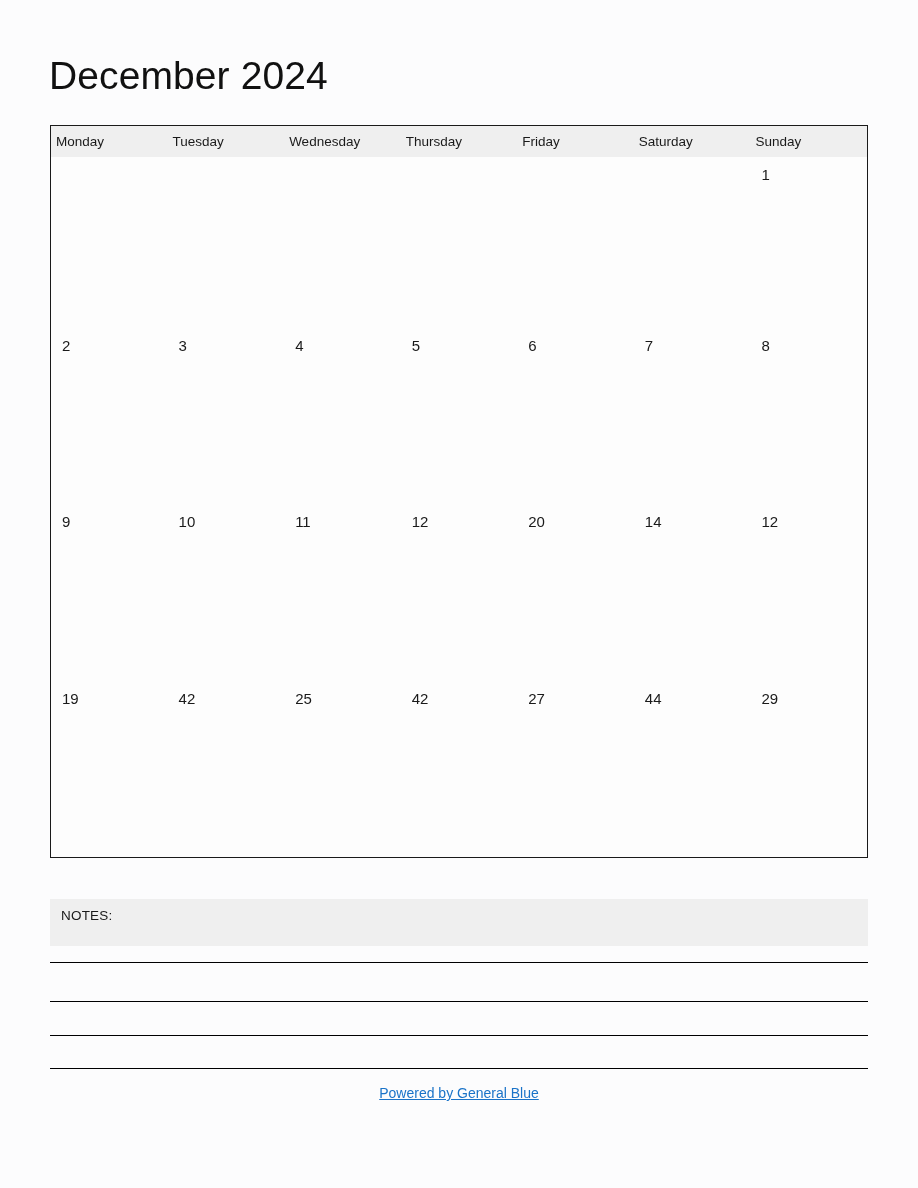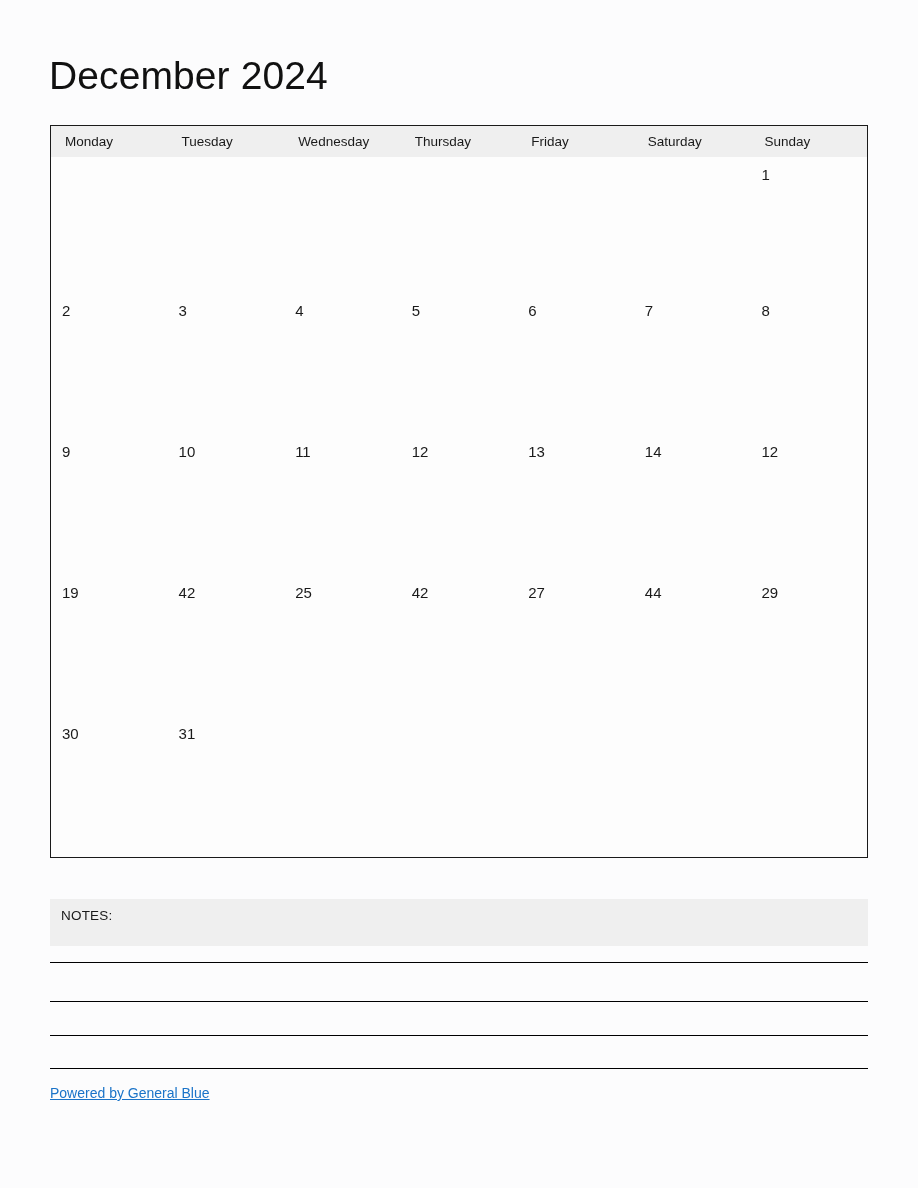--- a/index.html
+++ b/index.html
@@ -53,21 +53,21 @@
   .cal-grid {
     width: 100%;
     height: 100%;
     border-collapse: collapse;
     table-layout: fixed;
   }
 
   .cal-grid th {
     background: #efefef;
     height: 31px;
-    padding: 0 0 0 14px;
+    padding: 0 0 0 5px;
     margin: 0;
     text-align: left;
     vertical-align: middle;
     font-size: 13.5px;
     font-weight: 400;
     color: #1a1a1a;
     border: none;
     white-space: nowrap;
   }
 
@@ -126,21 +126,21 @@
   .note-line.l2 { top: 1001px; }
   .note-line.l3 { top: 1035px; }
   .note-line.l4 { top: 1068px; }
 
   
   .footer-link-wrap {
     position: absolute;
     left: 50px;
     top: 1084px;
     width: 818px;
-    text-align: left;
+    text-align: center;
   }
 
   .footer-link {
     font-size: 14px;
     font-weight: 400;
     color: #1a73c8;
     text-decoration: underline;
     cursor: pointer;
     white-space: nowrap;
   }
@@ -182,42 +182,33 @@
           <td><span class="day-num">5</span></td>
           <td><span class="day-num">6</span></td>
           <td><span class="day-num">7</span></td>
           <td><span class="day-num">8</span></td>
         </tr>
         <tr class="week-row">
           <td><span class="day-num">9</span></td>
           <td><span class="day-num">10</span></td>
           <td><span class="day-num">11</span></td>
           <td><span class="day-num">12</span></td>
-          <td><span class="day-num">13</span></td>
+          <td><span class="day-num">20</span></td>
           <td><span class="day-num">14</span></td>
           <td><span class="day-num">12</span></td>
         </tr>
         <tr class="week-row">
           <td><span class="day-num">19</span></td>
           <td><span class="day-num">42</span></td>
           <td><span class="day-num">25</span></td>
           <td><span class="day-num">42</span></td>
           <td><span class="day-num">27</span></td>
           <td><span class="day-num">44</span></td>
           <td><span class="day-num">29</span></td>
         </tr>
-        <tr class="week-row">
-          <td><span class="day-num">30</span></td>
-          <td><span class="day-num">31</span></td>
-          <td><span class="day-num"></span></td>
-          <td><span class="day-num"></span></td>
-          <td><span class="day-num"></span></td>
-          <td><span class="day-num"></span></td>
-          <td><span class="day-num"></span></td>
-        </tr>
       </tbody>
     </table>
   </div>
 
   <div class="notes-bar">
     <div class="notes-label">NOTES:</div>
   </div>
 
   <div class="note-line l1"></div>
   <div class="note-line l2"></div>

